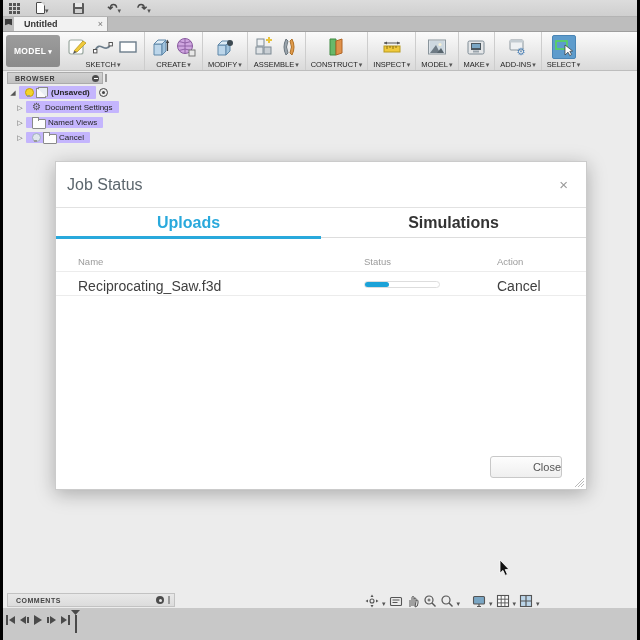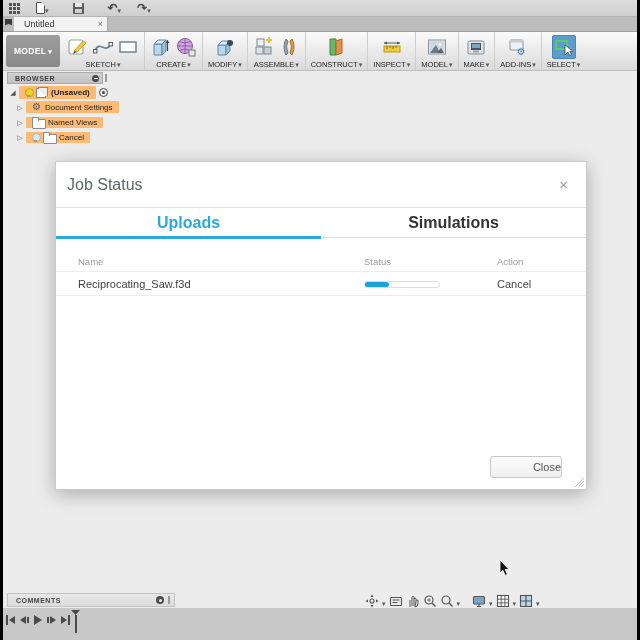--- a/index.html
+++ b/index.html
@@ -25,21 +25,21 @@
   .saveglyph:after{content:"";position:absolute;left:2px;bottom:1px;width:7px;height:4px;background:#cfcfcf;}
   .arrglyph{font-size:12px;font-weight:bold;color:#4a4a4a;line-height:1;}
   .caret{display:inline-block;}
   .caret:after{content:"▾";font-size:7px;color:#555;line-height:1;}
   .sp8{width:8px;} .sp16{width:16px;}
 
   
   .tabbar{position:absolute;left:0;right:0;top:17px;height:15px;background:#bdbdbd;border-bottom:1px solid #9e9e9e;display:flex;align-items:stretch;}
   .flagglyph{width:7px;height:9px;margin:2px 2px 0 2px;background:#3c3c3c;clip-path:polygon(0 0,100% 0,100% 70%,50% 55%,0 70%);}
   .doctab{width:94px;background:#f2f2f2;border-right:1px solid #a5a5a5;display:flex;align-items:center;padding:0 4px 0 10px;}
-  .doctab .tlabel{font-size:9px;color:#333;flex:1;}
+  .doctab .tlabel{font-size:9px;color:#333;flex:1;font-weight:bold;}
   .doctab .tclose{font-size:9px;color:#777;cursor:default;}
 
   
   .toolbar{position:absolute;left:0;right:0;top:32px;height:39px;background:linear-gradient(#fbfbfb,#dadada);border-bottom:1px solid #bdbdbd;display:flex;align-items:stretch;}
   .modelbtn{margin:3px 2px 3px 3px;width:54px;border-radius:3px;background:linear-gradient(#9d9d9d,#8a8a8a);
     color:#fff;font-size:8.5px;font-weight:bold;display:flex;align-items:center;justify-content:center;letter-spacing:.3px;}
   .modelbtn .caret:after{color:#fff;margin-left:2px;}
   .tgroup{display:flex;flex-direction:column;align-items:center;justify-content:flex-start;padding:2px 5px 1px 5px;border-right:1px solid #cdcdcd;}
   .tgroup .icons{display:flex;align-items:center;gap:3px;height:26px;}
   .tgroup .glabel{font-size:7.5px;color:#222;margin-top:1px;white-space:nowrap;display:flex;align-items:center;gap:1px;}
@@ -49,21 +49,21 @@
 
   
   .browser{position:absolute;left:4px;top:72px;width:200px;}
   .bheader{width:96px;height:12px;background:linear-gradient(#d2d2d2,#c2c2c2);border:1px solid #ababab;display:flex;align-items:center;padding:0 3px 0 7px;}
   .bheader .btxt{flex:1;font-size:7px;font-weight:bold;color:#3d3d3d;letter-spacing:.5px;}
   .minuscirc{width:7px;height:7px;border-radius:50%;background:#4c4c4c;position:relative;}
   .minuscirc:before{content:"";position:absolute;left:1.5px;top:3px;width:4px;height:1px;background:#fff;}
   .dragdots{width:2px;height:8px;margin-left:2px;border-left:1px solid #9a9a9a;border-right:1px solid #9a9a9a;}
   .trow{display:flex;align-items:center;height:14px;margin-top:1px;}
   .texp{width:12px;font-size:7px;color:#555;text-align:center;line-height:1;}
-  .tlabelbox{background:#fdba74;border-radius:1px;padding:1px 6px;font-size:8px;color:#222;display:flex;align-items:center;gap:4px;}
+  .tlabelbox{background:#c4b5fd;border-radius:1px;padding:1px 6px;font-size:8px;color:#222;display:flex;align-items:center;gap:4px;}
   .bulb{width:7px;height:9px;position:relative;display:inline-block;}
   .bulb:before{content:"";position:absolute;left:0;top:0;width:7px;height:7px;border-radius:50%;background:#f3d32b;border:1px solid #c7a500;}
   .bulb:after{content:"";position:absolute;left:2px;bottom:0;width:3px;height:2px;background:#999;}
   .bulb.off:before{background:#dfe6ec;border-color:#9fb0bd;}
   .cubeglyph{width:11px;height:11px;position:relative;display:inline-block;}
   .cubeglyph:before{content:"";position:absolute;left:0;bottom:0;width:8px;height:8px;background:#fafafa;border:1px solid #8a8a8a;}
   .cubeglyph:after{content:"";position:absolute;left:2px;top:0;width:8px;height:8px;background:#e8eef2;border:1px solid #8a8a8a;clip-path:polygon(0 0,100% 0,100% 100%,78% 100%,0 22%);}
   .gearglyph{font-size:10px;color:#555;line-height:1;}
   .folderglyph{width:12px;height:9px;position:relative;display:inline-block;}
   .folderglyph:before{content:"";position:absolute;left:0;top:1px;width:12px;height:8px;background:#fdfdfd;border:1px solid #8a8a8a;border-radius:1px;}
@@ -77,21 +77,21 @@
   .dtitlebar{height:46px;display:flex;align-items:center;padding:0 18px 0 11px;border-bottom:1px solid #e2e2e2;}
   .dtitle{flex:1;font-size:16px;color:#5c666d;}
   .dclose{font-size:15px;color:#9a9a9a;cursor:default;}
   .dtabs{display:flex;height:30px;border-bottom:1px solid #ddd;}
   .dtab{width:50%;display:flex;align-items:center;justify-content:center;font-size:16px;font-weight:bold;color:#333;position:relative;}
   .dtab.active{color:#29a9dc;}
   .dtab.active:after{content:"";position:absolute;left:0;right:0;bottom:-2px;height:3px;background:#29a9dc;}
   .dtable{position:relative;margin-top:14px;}
   .dhead{position:relative;height:20px;border-bottom:1px solid #ececec;font-size:9.5px;color:#9b9b9b;}
   .dhead span{position:absolute;top:4px;}
-  .drow{position:relative;height:24px;border-bottom:1px solid #ececec;font-size:11px;color:#3f3f3f;}
+  .drow{position:relative;height:24px;border-bottom:1px solid #ececec;font-size:14px;color:#3f3f3f;}
   .col-name{left:22px;} .col-status{left:308px;} .col-action{left:441px;}
   .drow span{position:absolute;top:6px;}
   .pbar{position:absolute;left:308px;top:9px;width:76px;height:7px;border:1px solid #ddd;border-radius:4px;background:#fff;}
   .pfill{height:100%;background:#1ba2d8;border-radius:4px;}
   .dfooter{position:absolute;right:24px;bottom:11px;}
   .closebtn{width:72px;height:22px;background:linear-gradient(#fdfdfd,#efefef);border:1px solid #c8c8c8;border-radius:3px;
     font-size:11px;color:#555;display:flex;align-items:center;justify-content:flex-end;}
   .resizegrip{position:absolute;right:2px;bottom:2px;width:9px;height:9px;
     background:linear-gradient(135deg,transparent 45%,#bbb 45%,#bbb 52%,transparent 52%,transparent 63%,#bbb 63%,#bbb 70%,transparent 70%,transparent 81%,#bbb 81%,#bbb 88%,transparent 88%);}
 

